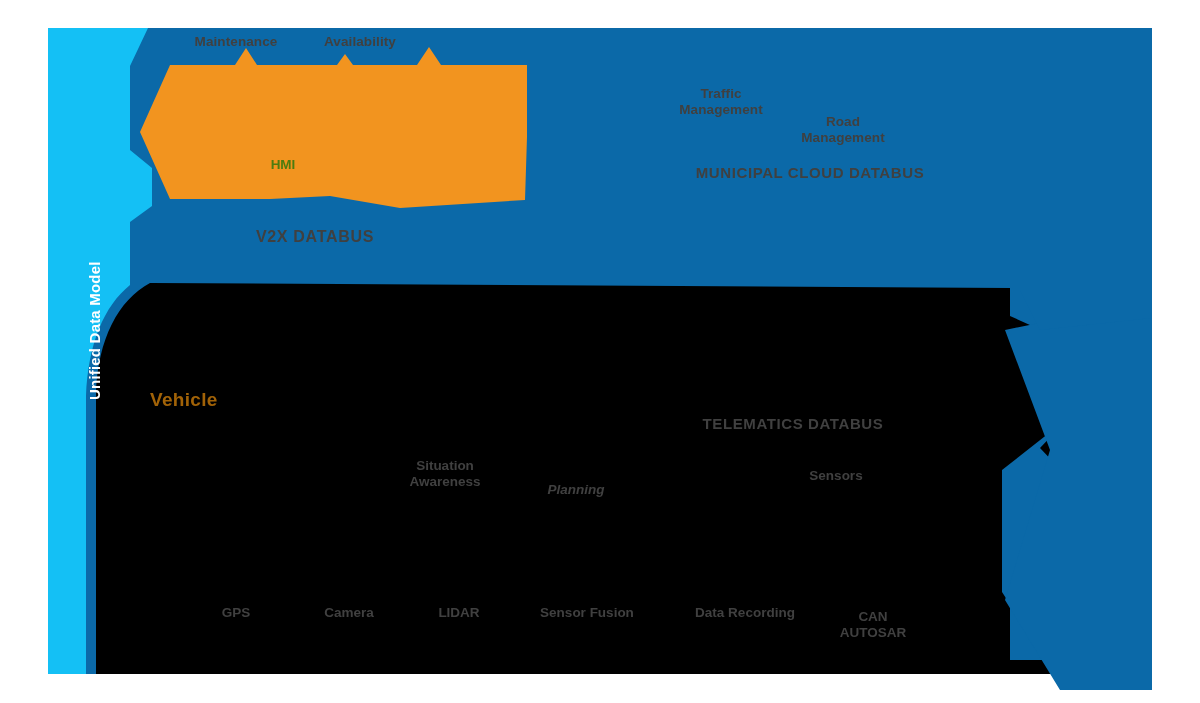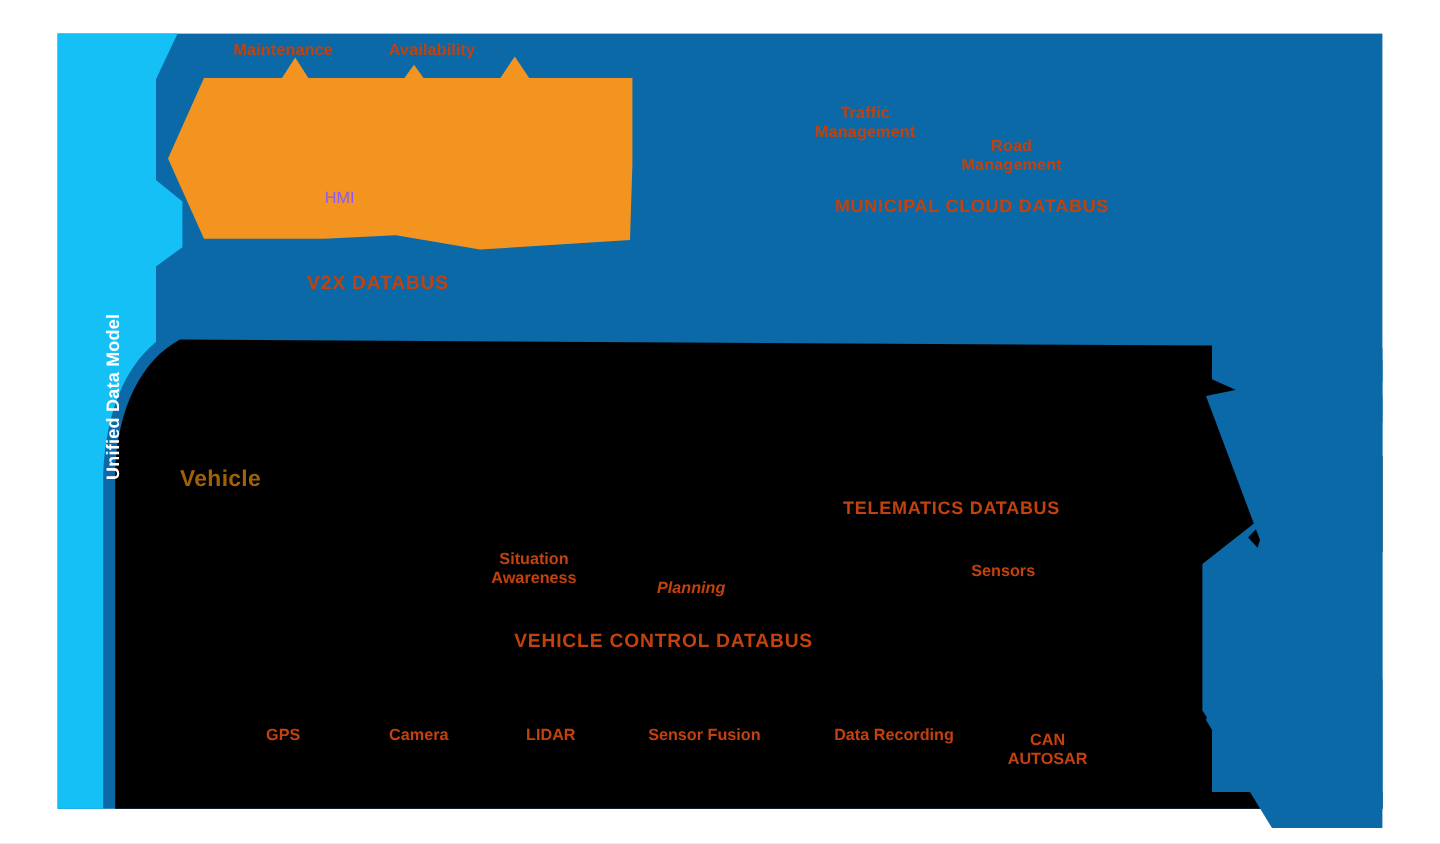--- a/index.html
+++ b/index.html
@@ -4,39 +4,39 @@
 <title>Connected Vehicle Databus Architecture</title>
 <style>
   html,body{margin:0;padding:0;background:#ffffff;}
   body{
     width:1200px;height:703px;overflow:hidden;
     font-family:"Liberation Sans","DejaVu Sans",sans-serif;
     -webkit-font-smoothing:antialiased;
   }
   #stage{position:relative;width:1200px;height:703px;background:#ffffff;}
   #stage svg{position:absolute;left:0;top:0;}
-  .lbl{position:absolute;color:#c2410c;}
+  .lbl{position:absolute;color:#404040;}
   .hdr-lbl{
     font-size:13.5px;font-weight:700;text-align:center;line-height:1.15;
     letter-spacing:.1px;white-space:nowrap;
   }
   .bus-lbl{
     font-size:16px;font-weight:700;letter-spacing:.7px;white-space:nowrap;
     text-align:center;
   }
   .bus-lbl.sm{font-size:15px;letter-spacing:.6px;}
   .box-lbl{
     font-size:13.5px;font-weight:700;text-align:center;line-height:1.15;
     white-space:nowrap;
   }
   .vehicle-lbl{
     position:absolute;color:#a16207;font-size:19px;font-weight:700;
     letter-spacing:.3px;
   }
-  .hmi-lbl{font-size:13.5px;font-weight:400;color:#8b5cf6;}
+  .hmi-lbl{font-size:13.5px;font-weight:700;color:#4d7c0f;}
   .udm-lbl{
     position:absolute;color:#ffffff;font-size:15px;font-weight:700;
     letter-spacing:.2px;white-space:nowrap;
     transform-origin:0 0;transform:rotate(-90deg);
   }
 </style>
 </head>
 <body>
 
 <div id="stage">
@@ -238,21 +238,20 @@
         L904 433 L682 433 L682 447 Z">
     </path></g>
     <div class="lbl bus-lbl sm" style="left:682px;top:415px;width:222px;">TELEMATICS DATABUS</div>
 
     
     <g>
       <path fill="#f79d28" d="
         M168 535 L206 508 L206 523 L900 523 L900 508 L938 535 L900 562
         L900 547 L206 547 L206 562 Z">
     </path></g>
-    <div class="lbl bus-lbl" style="left:206px;top:526px;width:694px;">VEHICLE CONTROL DATABUS</div>
 
     
     <g>
       <rect x="440" y="490" width="9" height="38" fill="#f2941f">
       <rect x="571" y="490" width="9" height="38" fill="#f2941f">
       <rect x="717" y="433" width="9" height="95" fill="#f2941f">
       <rect x="827" y="433" width="9" height="34" fill="#f2941f">
     </rect></rect></rect></rect></g>
 
     

